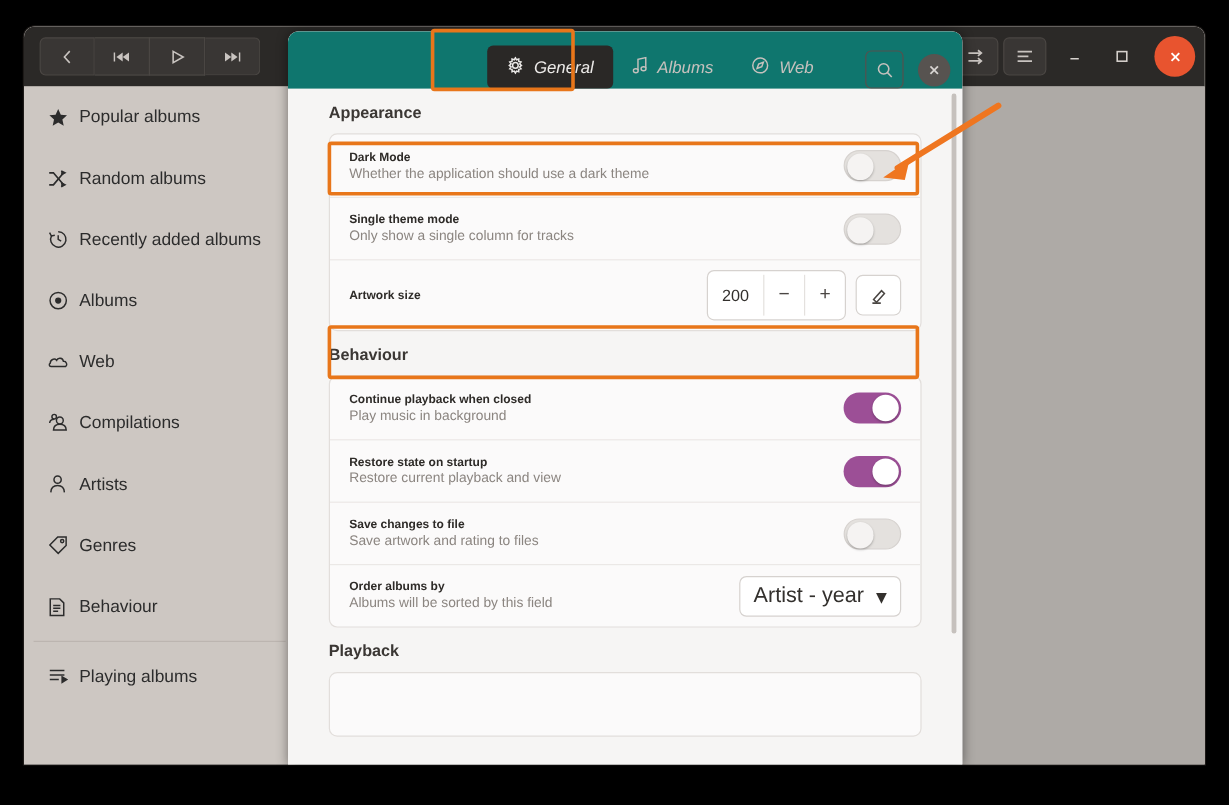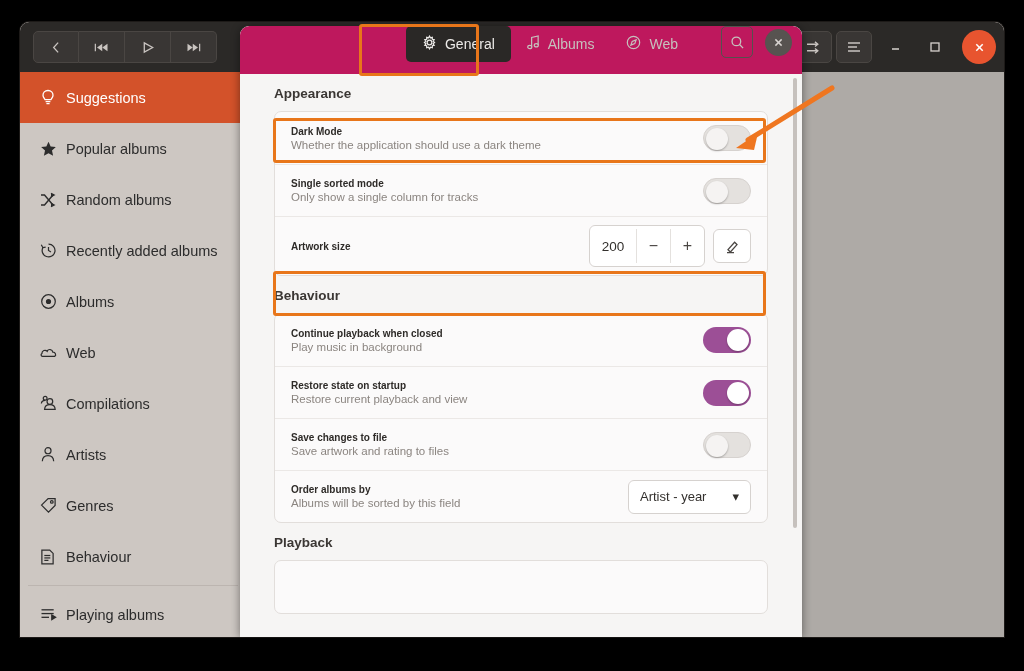--- a/index.html
+++ b/index.html
@@ -88,23 +88,23 @@
   #prefs {
     position: absolute;
     left: 240px; top: 26px;
     width: 562px; height: 611px;
     background: #f6f5f4;
     border-radius: 9px 9px 0 0;
     overflow: hidden;
     box-shadow: 0 1px 10px rgba(0,0,0,.45);
   }
   #prefs-header {
-    height: 48px; background: #be185d;
+    height: 48px; background: #0f766e;
     border-radius: 9px 9px 0 0;
-    display: flex; align-items: flex-start; position: relative;
+    display: flex; align-items: flex-end; position: relative; font-style: italic;
   }
   .tabs { display: flex; align-items: center; margin: 0 auto; padding-left: 58px; }
   .tab {
     display: flex; align-items: center; gap: 8px;
     height: 36px; padding: 0 16px; border-radius: 5px;
     color: #c6c1bd; font-size: 14px;
   }
   .tab.active { background: #2a2826; color: #eceae8; }
   .hdr-right { position: absolute; right: 10px; display: flex; align-items: center; }
   .hdr-search {
@@ -157,24 +157,24 @@
   .spin-val { width: 46px; text-align: center; font-size: 13.5px; color: #33302d; }
   .spin-btn { width: 34px; height: 34px; display:flex; align-items:center; justify-content:center; border-left: 1px solid #e4e1de; color:#4a4643; font-size:16px; }
   .erase-btn {
     width: 38px; height: 34px; margin-left: 8px;
     border: 1px solid #d6d2cf; border-radius: 6px; background: #fff;
     display: flex; align-items: center; justify-content: center; color:#4a4643;
   }
 
   
   .dropdown {
-    display: flex; align-items: center; gap: 26px;
+    display: flex; align-items: center; gap: 10px;
     height: 34px; padding: 0 11px;
     border: 1px solid #d6d2cf; border-radius: 6px; background: #fff;
-    font-size: 13px; color: #33302d;
+    font-size: 18px; color: #33302d;
   }
 
   #prefs-scroll {
     position: absolute; right: 5px; top: 4px;
     width: 4px; height: 450px; border-radius: 2px; background: #c6c1bd;
   }
 
   
   .annot {
     position: absolute; border: 3px solid #e8761a;
@@ -250,30 +250,20 @@
               <path d="M9.5 2.5 L2.5 9.5"></path>
             </svg>
         </div>
       </div>
     </div>
 
     <div id="app-content"></div>
 
     <div id="sidebar">
 
-      <div class="side-item selected">
-        <span class="side-icon">
-          <svg width="16" height="18" viewBox="0 0 16 18" fill="none" stroke="currentColor" stroke-width="1.3">
-            <path d="M8 1.5 C4.8 1.5 3 3.8 3 6.2 C3 8.2 4.4 9.3 5 10.6 L11 10.6 C11.6 9.3 13 8.2 13 6.2 C13 3.8 11.2 1.5 8 1.5 Z"></path>
-            <path d="M5.6 12.6 H10.4"></path>
-              <path d="M6.4 14.6 H9.6"></path>
-            </svg>
-        </span>
-        <span>Suggestions</span>
-      </div>
 
       <div class="side-item">
         <span class="side-icon">
           <svg width="17" height="16" viewBox="0 0 18 17" fill="currentColor">
             <path d="M9 0.8 L11.3 5.9 L16.8 6.5 L12.7 10.2 L13.9 15.7 L9 12.9 L4.1 15.7 L5.3 10.2 L1.2 6.5 L6.7 5.9 Z"></path>
             </svg>
         </span>
         <span>Popular albums</span>
       </div>
 
@@ -444,21 +434,21 @@
             <div class="row-title">Dark Mode</div>
             <div class="row-sub">Whether the application should use a dark theme</div>
           </div>
           <div class="toggle off">
               <div class="knob"></div>
             </div>
         </div>
 
         <div class="row">
           <div class="row-texts">
-            <div class="row-title">Single sorted mode</div>
+            <div class="row-title">Single theme mode</div>
             <div class="row-sub">Only show a single column for tracks</div>
           </div>
           <div class="toggle off">
               <div class="knob"></div>
             </div>
         </div>
 
 
         <div class="row">
           <div class="row-texts">

